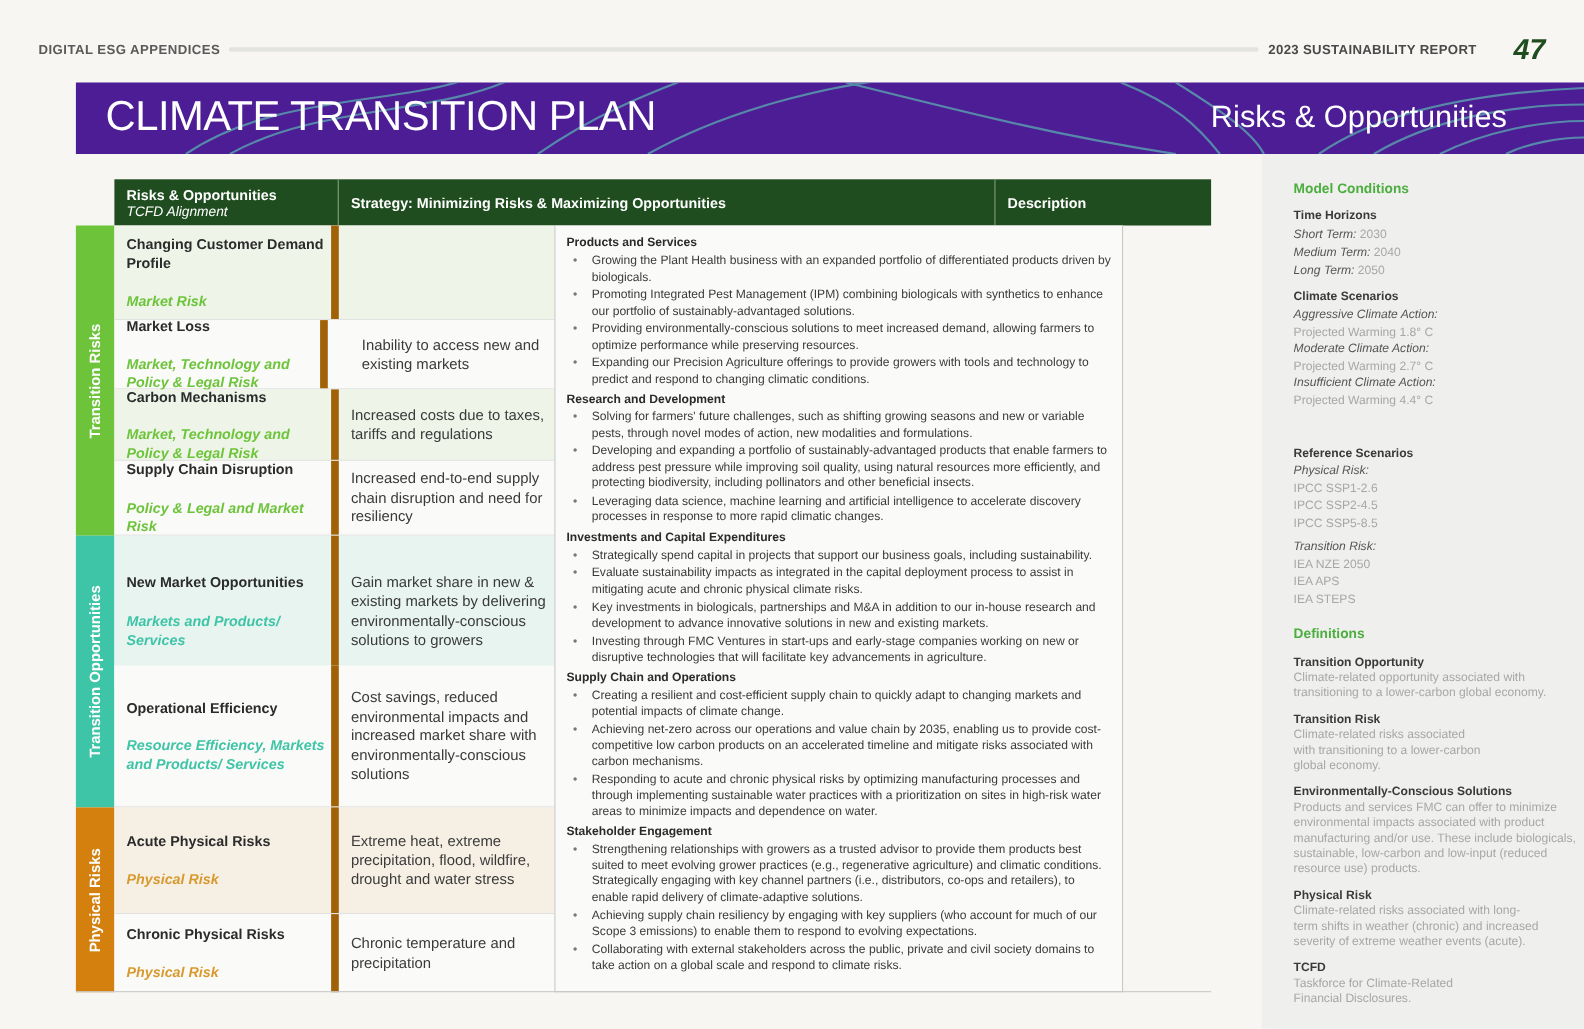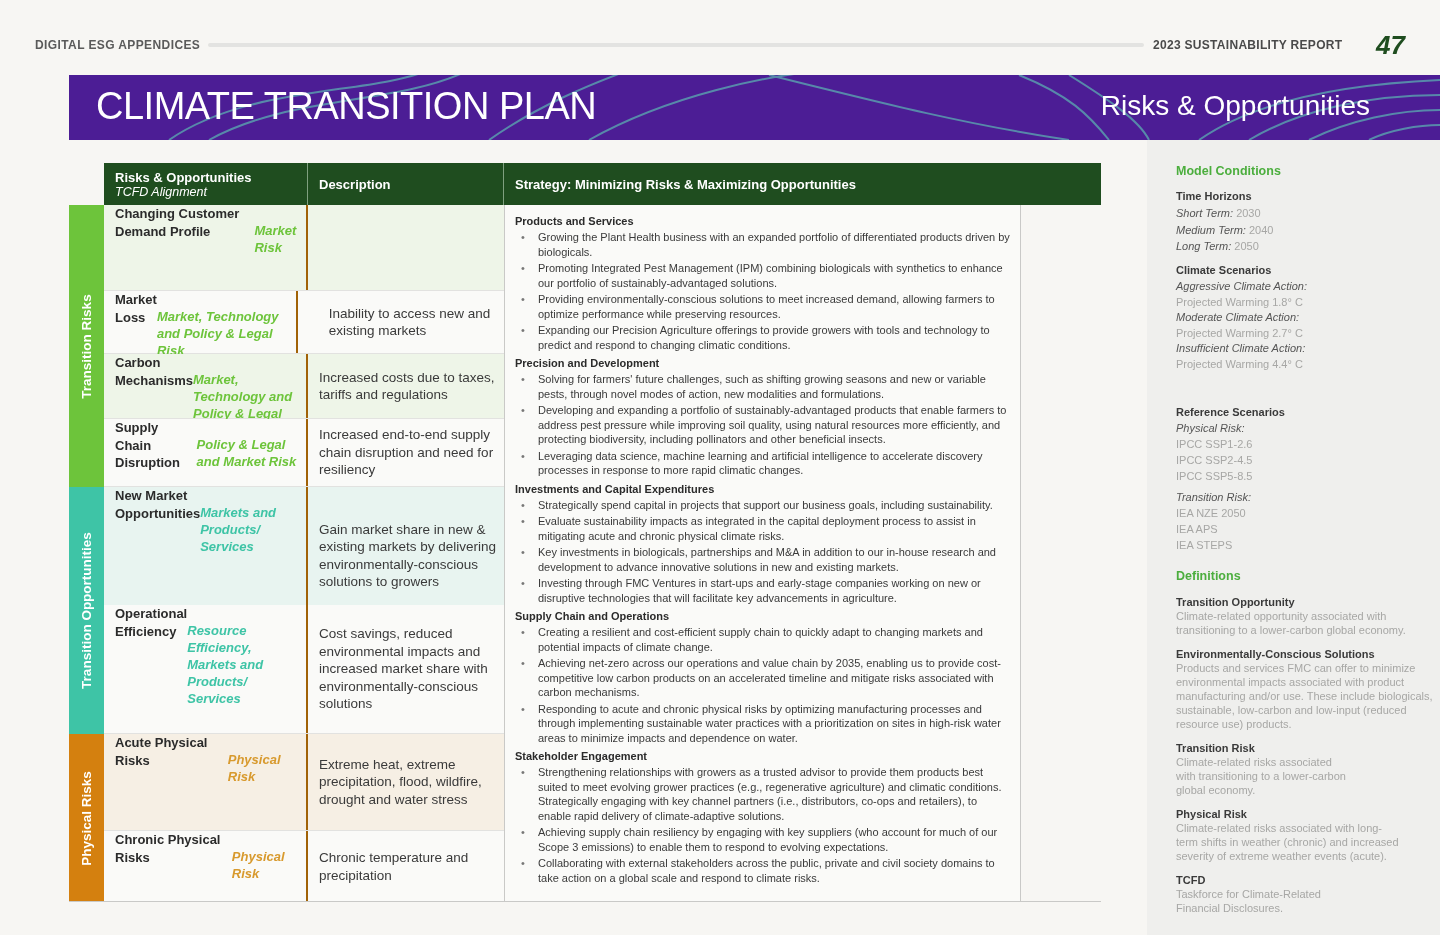--- a/index.html
+++ b/index.html
@@ -79,21 +79,21 @@
     display: flex; align-items: center; justify-content: center;
   }
   .group-bar span {
     transform: rotate(-90deg); white-space: nowrap;
     color: #fff; font-weight: bold; font-size: 13.5px;
   }
   .row {
     position: absolute; left: 35px; width: 400px; display: flex;
     border-bottom: 1px solid #e2e2e0;
   }
-  .cell1 { width: 204px; padding: 0 6px 0 11px; display: flex; flex-direction: row; justify-content: center; border-right: 2px solid #a16207; }
+  .cell1 { width: 204px; padding: 0 6px 0 11px; display: flex; flex-direction: column; justify-content: center; border-right: 7px solid #a16207; }
   .cell2 { width: 196px; padding: 0 6px 0 11px; display: flex; flex-direction: column; justify-content: center; font-size: 13.5px; line-height: 17.5px; color: #3a3a3a; }
   .r-name { font-weight: bold; font-size: 13px; color: #2b2b2b; line-height: 17.5px; }
   .r-type { font-style: italic; font-weight: bold; font-size: 13px; line-height: 17px; margin-top: 17px; }
   .t-green { color: #6dc43b; }
   .t-teal { color: #3ec4a6; }
   .t-orange { color: #d89a2e; }
 
   .strategy {
     position: absolute; left: 435px; top: 42px; width: 517px; height: 697px;
     border-left: 1px solid #c9c9c7; border-right: 1px solid #c9c9c7; border-bottom: 1px solid #c9c9c7;
@@ -133,25 +133,25 @@
   <div class="banner-title">CLIMATE TRANSITION PLAN</div>
   <div class="banner-sub">Risks &amp; Opportunities</div>
 </div>
 
 <div class="table-wrap">
   <div class="thead">
     <div class="th th1">
       <span>Risks &amp; Opportunities</span>
       <span class="sub">TCFD Alignment</span>
     </div>
+    <div class="th th3">
+      <span>Strategy: Minimizing Risks &amp; Maximizing Opportunities</span>
+    </div>
     <div class="th th2">
       <span>Description</span>
-    </div>
-    <div class="th th3">
-      <span>Strategy: Minimizing Risks &amp; Maximizing Opportunities</span>
     </div>
   </div>
 
   <div class="group-bar" style="top:42px;height:282px;background:#6dc43b;">
     <span>Transition Risks</span>
   </div>
   <div class="group-bar" style="top:324px;height:247px;background:#3ec4a6;">
     <span>Transition Opportunities</span>
   </div>
   <div class="group-bar" style="top:571px;height:168px;background:#d4800f;">
@@ -217,21 +217,21 @@
   </div>
 
   <div class="strategy">
     <div class="st-head">Products and Services</div>
     <ul class="st-list">
       <li>Growing the Plant Health business with an expanded portfolio of differentiated products driven by biologicals.</li>
       <li>Promoting Integrated Pest Management (IPM) combining biologicals with synthetics to enhance our portfolio of sustainably-advantaged solutions.</li>
       <li>Providing environmentally-conscious solutions to meet increased demand, allowing farmers to optimize performance while preserving resources.</li>
       <li>Expanding our Precision Agriculture offerings to provide growers with tools and technology to predict and respond to changing climatic conditions.</li>
     </ul>
-    <div class="st-head">Precision and Development</div>
+    <div class="st-head">Research and Development</div>
     <ul class="st-list">
       <li>Solving for farmers' future challenges, such as shifting growing seasons and new or variable pests, through novel modes of action, new modalities and formulations.</li>
       <li>Developing and expanding a portfolio of sustainably-advantaged products that enable farmers to address pest pressure while improving soil quality, using natural resources more efficiently, and protecting biodiversity, including pollinators and other beneficial insects.</li>
       <li>Leveraging data science, machine learning and artificial intelligence to accelerate discovery processes in response to more rapid climatic changes.</li>
     </ul>
     <div class="st-head">Investments and Capital Expenditures</div>
     <ul class="st-list">
       <li>Strategically spend capital in projects that support our business goals, including sustainability.</li>
       <li>Evaluate sustainability impacts as integrated in the capital deployment process to assist in mitigating acute and chronic physical climate risks.</li>
       <li>Key investments in biologicals, partnerships and M&amp;A in addition to our in-house research and development to advance innovative solutions in new and existing markets.</li>
@@ -283,28 +283,28 @@
     <div class="sb-gray">IEA NZE 2050</div>
     <div class="sb-gray">IEA APS</div>
     <div class="sb-gray">IEA STEPS</div>
   </div>
 
   <div class="sb-heading">Definitions</div>
   <div class="def-block">
     <div class="def-term">Transition Opportunity</div>
     <div class="def-text">Climate-related opportunity associated with transitioning to a lower-carbon global economy.</div>
   </div>
+  <div class="def-block" style="width:170px;">
+    <div class="def-term">Transition Risk</div>
+    <div class="def-text">Climate-related risks associated with transitioning to a lower-carbon global economy.</div>
+  </div>
   <div class="def-block">
     <div class="def-term">Environmentally-Conscious Solutions</div>
     <div class="def-text">Products and services FMC can offer to minimize environmental impacts associated with product manufacturing and/or use. These include biologicals, sustainable, low-carbon and low-input (reduced resource use) products.</div>
   </div>
-  <div class="def-block" style="width:170px;">
-    <div class="def-term">Transition Risk</div>
-    <div class="def-text">Climate-related risks associated with transitioning to a lower-carbon global economy.</div>
-  </div>
   <div class="def-block" style="width:225px;">
     <div class="def-term">Physical Risk</div>
     <div class="def-text">Climate-related risks associated with long-term shifts in weather (chronic) and increased severity of extreme weather events (acute).</div>
   </div>
   <div class="def-block" style="width:170px;">
     <div class="def-term">TCFD</div>
     <div class="def-text">Taskforce for Climate-Related Financial Disclosures.</div>
   </div>
 </aside>
 

